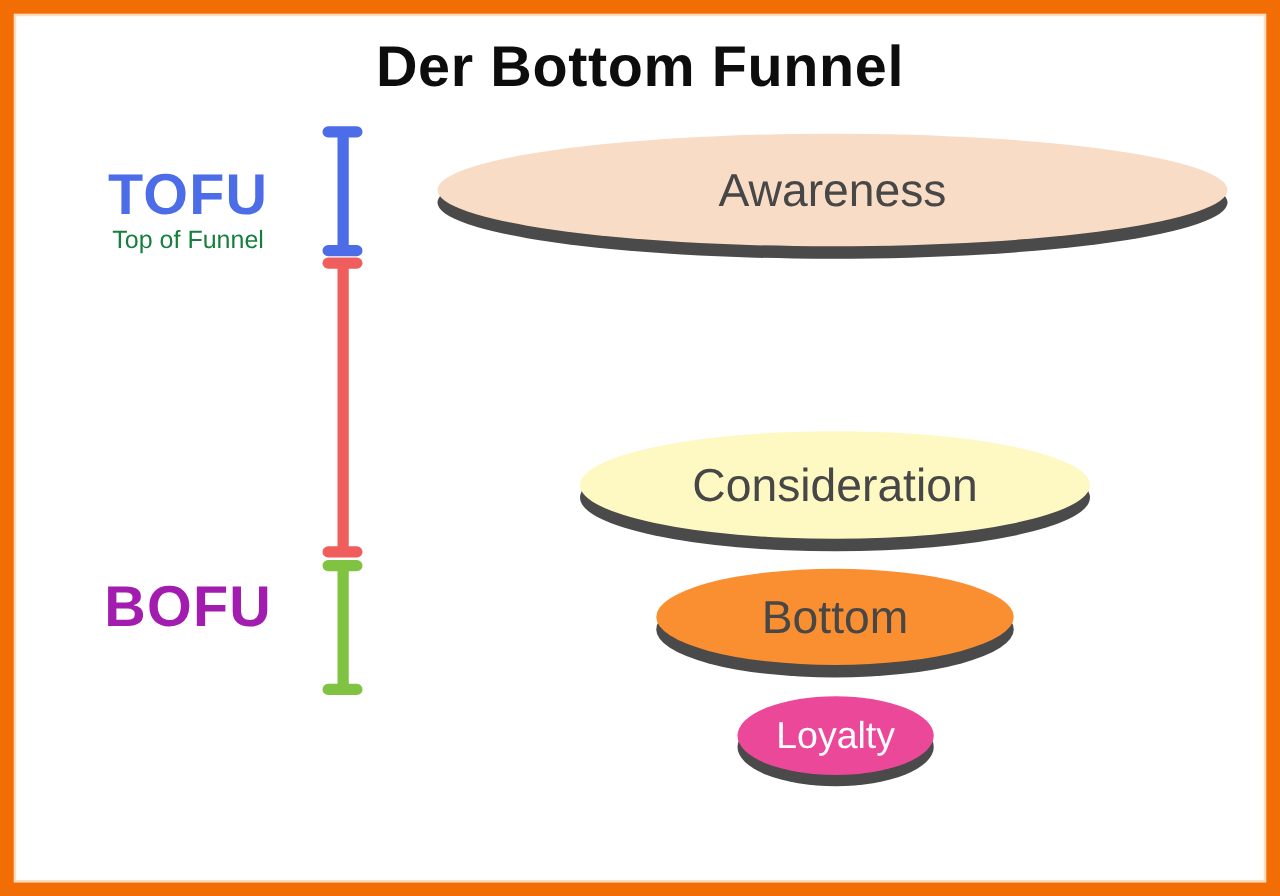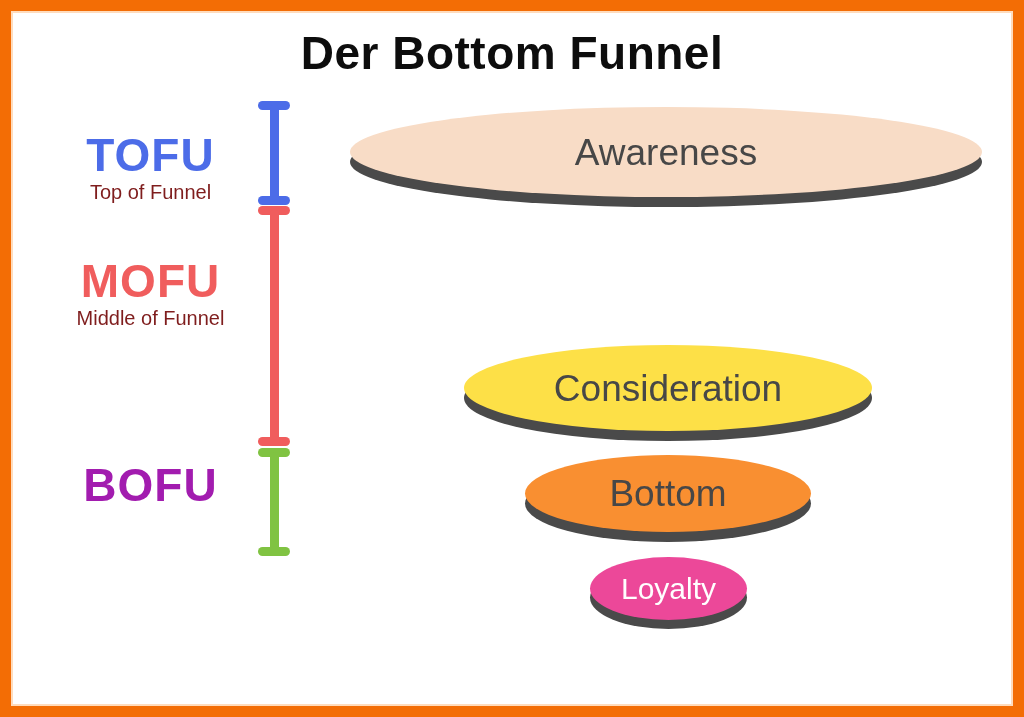--- a/index.html
+++ b/index.html
@@ -20,21 +20,21 @@
   .title {
     position:absolute; top:26px; left:0; width:100%;
     margin:0; text-align:center;
     font-size:46px; font-weight:bold; color:#0d0d0d;
     letter-spacing:0.5px;
   }
 
   
   .side-label { position:absolute; left:48px; width:205px; text-align:center; }
   .side-label .abbr { font-size:46px; font-weight:bold; line-height:1; letter-spacing:1px; }
-  .side-label .full { font-size:20px; color:#7f1d1d; margin-top:3px; }
+  .side-label .full { font-size:20px; color:#15803d; margin-top:3px; }
   #lbl-tofu { top:100px;margin-top:32px; }
   #lbl-mofu { top:258px; }
   #lbl-bofu { top:462px; }
 
   
   .bracket { position:absolute; left:258px; width:32px; }
   .bracket .cap { position:absolute; left:0; width:32px; height:9px; border-radius:5px; }
   .bracket .cap.top { top:0; }
   .bracket .cap.bottom { bottom:0; }
   .bracket .line { position:absolute; left:11.5px; top:4px; bottom:4px; width:9px; border-radius:4px; }
@@ -66,24 +66,20 @@
 <div class="page">
 
   <div class="frame" style="border-color: rgb(243, 109, 5);"></div>
 
   <h1 class="title">Der Bottom Funnel</h1>
 
   <div class="side-label" id="lbl-tofu">
     <div class="abbr" style="color: rgb(76, 108, 232);">TOFU</div>
     <div class="full">Top of Funnel</div>
   </div>
-  <div class="side-label" id="lbl-mofu">
-    <div class="abbr" style="color: rgb(240, 93, 93);">MOFU</div>
-    <div class="full">Middle of Funnel</div>
-  </div>
   <div class="side-label" id="lbl-bofu">
     <div class="abbr" style="color: #a21caf;">BOFU</div>
   </div>
 
   <div class="bracket" id="br-tofu">
     <div class="cap top" style="background-color: rgb(76, 108, 232);"></div>
     <div class="line" style="background-color: rgb(76, 108, 232);"></div>
     <div class="cap bottom" style="background-color: rgb(76, 108, 232);"></div>
   </div>
   <div class="bracket" id="br-mofu">
@@ -98,21 +94,21 @@
   </div>
 
   <div class="stage" id="st-awareness">
     <div class="shadow" style="background-color: rgb(74, 74, 74);"></div>
     <div class="ellipse" style="background-color: rgb(248, 220, 198);">
       <span class="stage-label" style="color: rgb(71, 71, 71);">Awareness</span>
     </div>
   </div>
   <div class="stage" id="st-consideration">
     <div class="shadow" style="background-color: rgb(74, 74, 74);"></div>
-    <div class="ellipse" style="background-color: #fde047;">
+    <div class="ellipse" style="background-color: #fef9c3;">
       <span class="stage-label" style="color: rgb(71, 71, 71);">Consideration</span>
     </div>
   </div>
   <div class="stage" id="st-action">
     <div class="shadow" style="background-color: rgb(74, 74, 74);"></div>
     <div class="ellipse" style="background-color: rgb(249, 143, 49);">
       <span class="stage-label" style="color: rgb(71, 71, 71);">Bottom</span>
     </div>
   </div>
   <div class="stage" id="st-loyalty">

